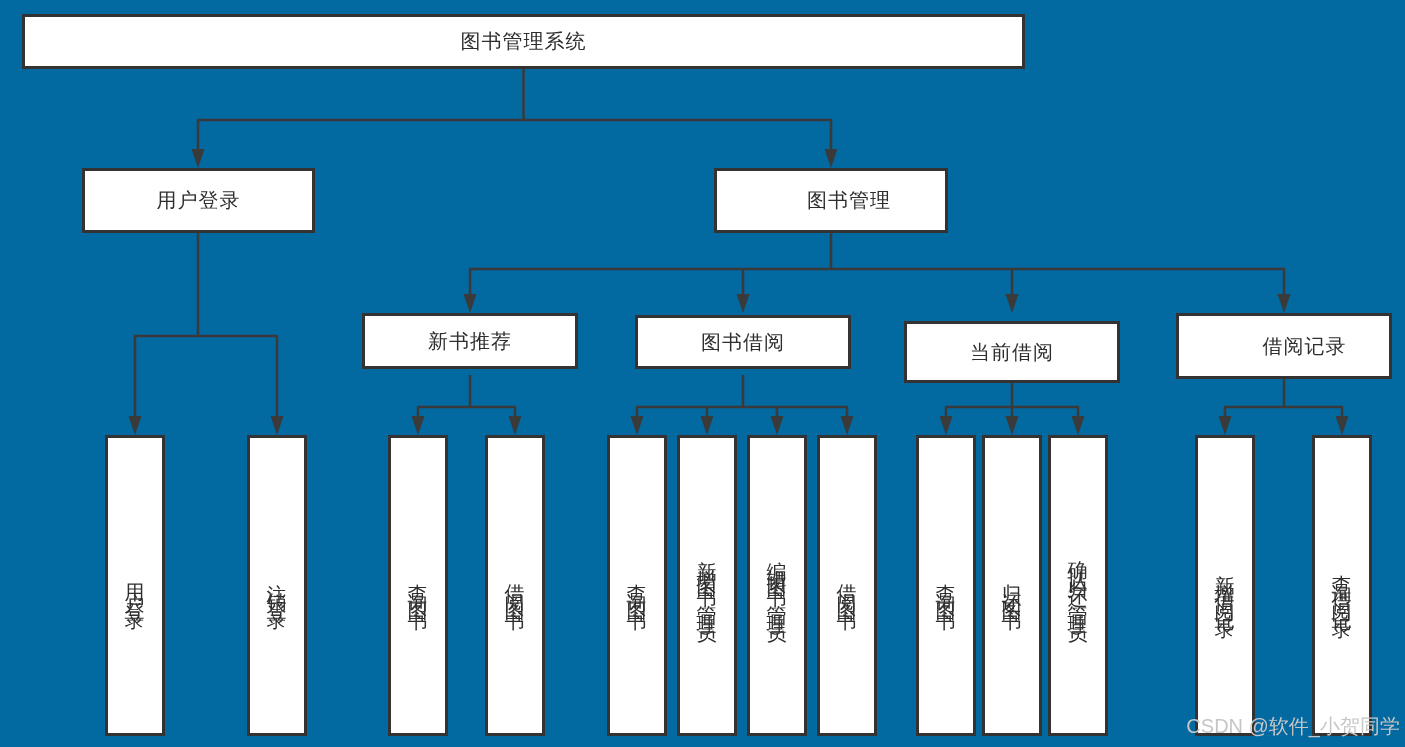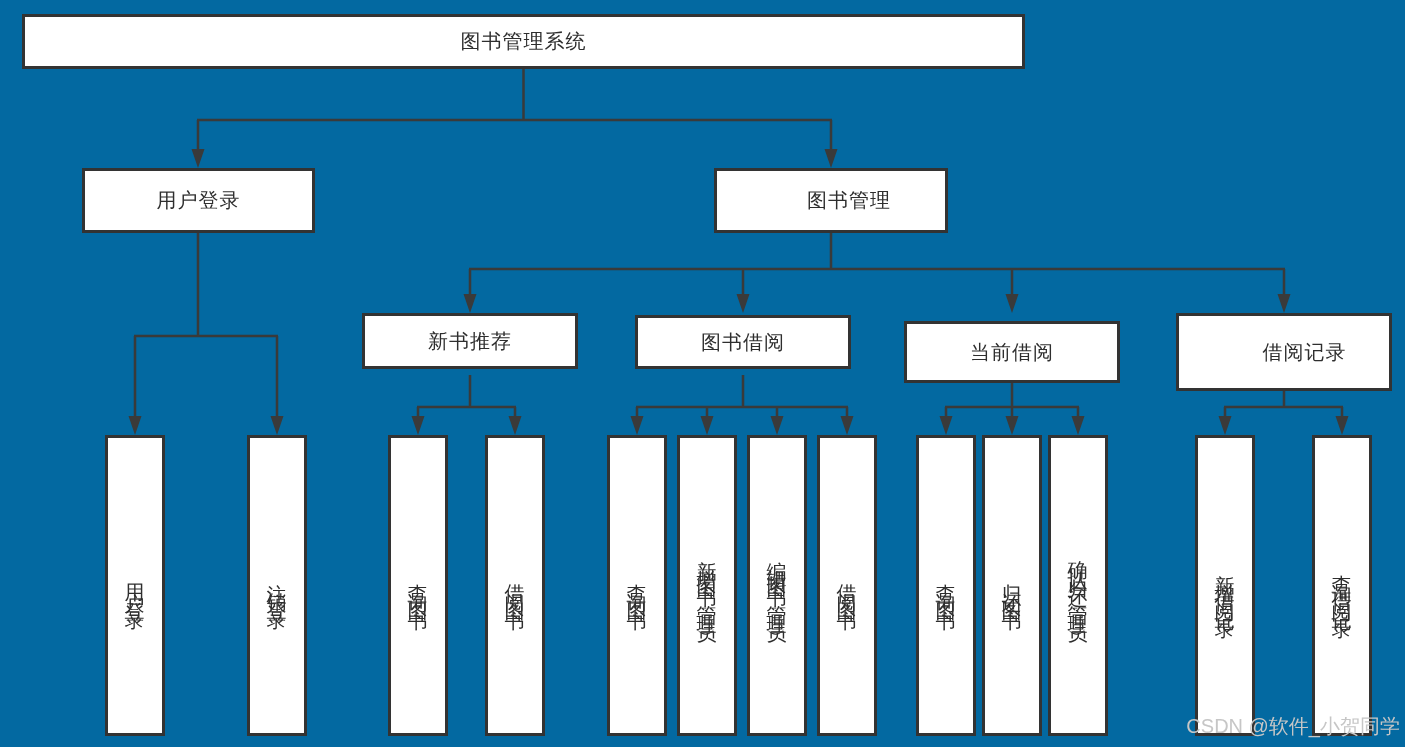--- a/index.html
+++ b/index.html
@@ -131,21 +131,21 @@
 
   <div class="box" style="left:362px; top:313px; width:216px; height:56px;">
     <span class="lbl-h">新书推荐</span>
   </div>
   <div class="box" style="left:635px; top:315px; width:216px; height:54px;">
     <span class="lbl-h">图书借阅</span>
   </div>
   <div class="box" style="left:904px; top:313px; width:216px; height:62px;margin-top:8px;">
     <span class="lbl-h">当前借阅</span>
   </div>
-  <div class="box" style="left:1176px; top:313px; width:216px; height:78px;padding-left:41px;">
+  <div class="box" style="left:1176px; top:313px; width:216px; height:66px;padding-left:41px;">
     <span class="lbl-h">借阅记录</span>
   </div>
 
   <div class="box" style="left:105px; top:435px; width:60px; height:301px;">
     <span class="lbl-v">用户登录</span>
   </div>
   <div class="box" style="left:247px; top:435px; width:60px; height:301px;">
     <span class="lbl-v">注销登录</span>
   </div>
 

